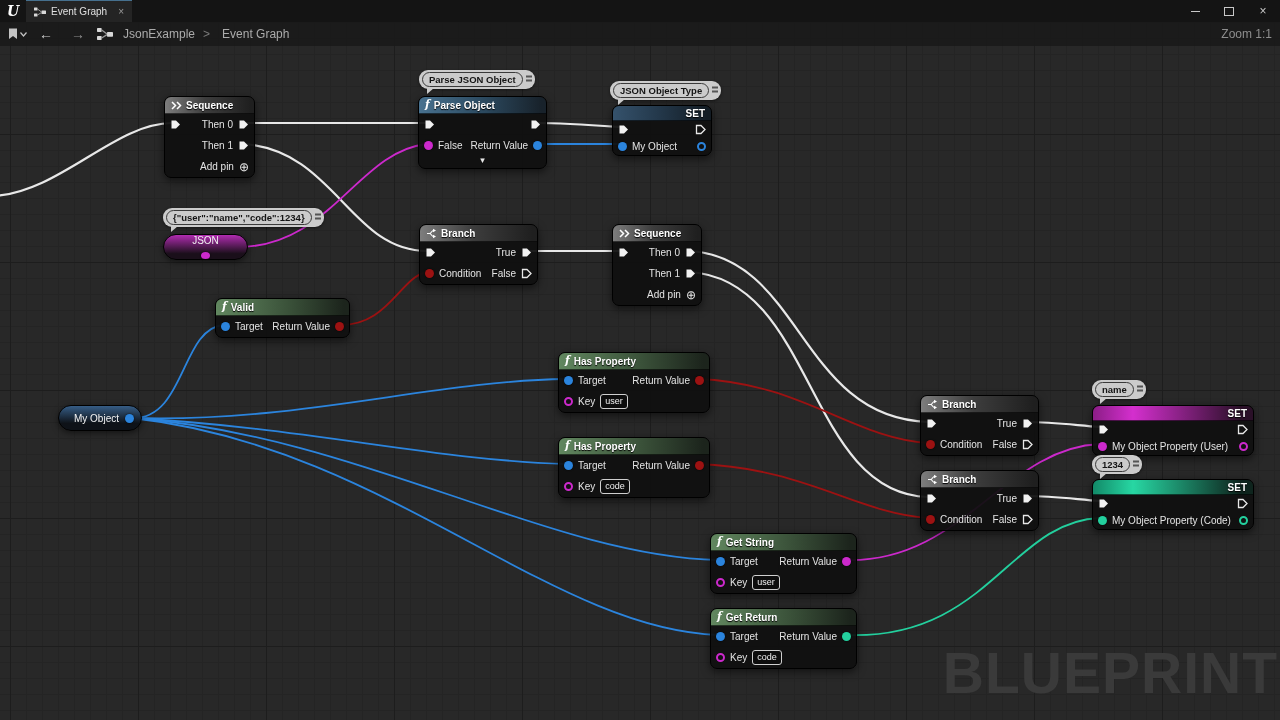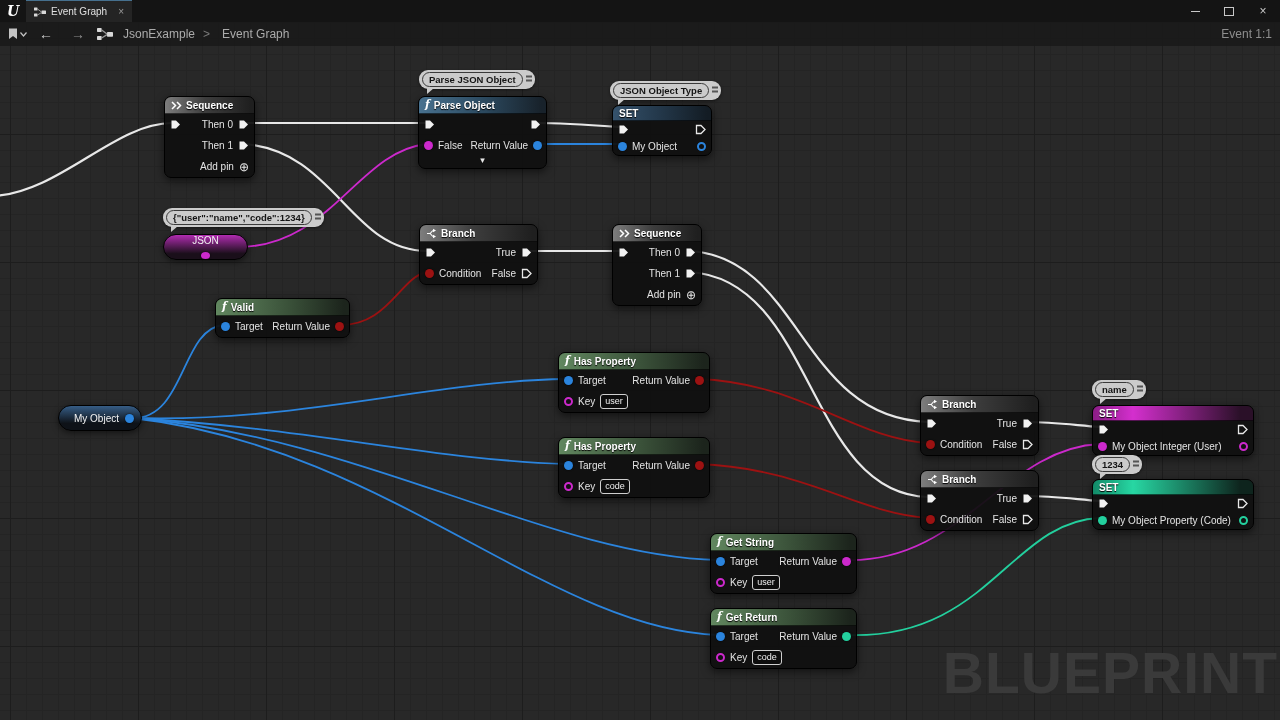--- a/index.html
+++ b/index.html
@@ -27,21 +27,21 @@
     border-radius:7px;box-shadow:0 3px 8px rgba(0,0,0,.55);color:#dcdcdc;font-size:10px;}
   .nhead{height:16px;display:flex;align-items:center;gap:4px;padding:0 6px;
     border-radius:6px 6px 0 0;border-bottom:1px solid rgba(0,0,0,.6);}
   .ntitle{font-weight:bold;color:#fff;font-size:10px;text-shadow:0 1px 1px #000;white-space:nowrap;}
   .h-gray{background:linear-gradient(90deg,#7d7d7d,#3d3d3d 45%,#1f1f1f 96%);}
   .h-steel{background:linear-gradient(90deg,#48718f,#2c4a60 50%,#18222b 96%);}
   .h-navy{background:linear-gradient(90deg,#35526c,#24394c 45%,#131c24 96%);}
   .h-green{background:linear-gradient(90deg,#61875f,#3a5139 55%,#1c241c 96%);}
   .h-magenta{background:linear-gradient(90deg,#8b1d86,#d42fce 25%,#2a1028 92%);}
   .h-teal{background:linear-gradient(90deg,#128a68,#27d7a3 25%,#0e241d 92%);}
-  .setnode .nhead{height:14px;justify-content:flex-start;}
+  .setnode .nhead{height:14px;justify-content:flex-end;}
   .setnode .row{height:17px;}
   .row{display:flex;justify-content:space-between;align-items:center;height:21px;padding:0 5px;gap:8px;}
   .side{display:flex;align-items:center;gap:5px;min-height:1px;}
   .plabel{white-space:nowrap;color:#e4e4e4;}
   .pin{display:inline-flex;align-items:center;justify-content:center;}
   .pin svg{display:block;}
   .cfill{width:9px;height:9px;border-radius:50%;box-shadow:0 0 2px rgba(0,0,0,.8);}
   .chol{width:5px;height:5px;border-radius:50%;border:2px solid;}
   .addp{color:#e2e2e2;font-size:12px;line-height:12px;}
   .field{border:1px solid #cfcfcf;background:#0d0d0d;border-radius:3px;padding:0 4px;
@@ -490,21 +490,21 @@
             <span class="pin">
               <svg width="11" height="11" viewBox="0 0 11 11">
                 <path d="M1.5 1.5 L6 1.5 L10 5.5 L6 9.5 L1.5 9.5 Z" fill="none" stroke="#e8e8e8" stroke-width="1.3"></path>
               </svg>
             </span>
           </div>
         </div>
         <div class="row">
           <div class="side l">
             <span class="pin cfill" style="background: rgb(204, 41, 204);"></span>
-            <span class="plabel">My Object Integer (User)</span>
+            <span class="plabel">My Object Property (User)</span>
           </div>
           <div class="side r">
             <span class="pin chol" style="border-color: rgb(204, 41, 204);"></span>
           </div>
         </div>
       </div>
       <div class="node setnode" style="left: 1092px; top: 479px; width: 160px;">
         <div class="nhead h-teal">
           <span class="ntitle">SET</span>
         </div>
@@ -671,15 +671,15 @@
       <svg width="16" height="16" viewBox="0 0 12 12">
           <rect x="0" y="1.5" width="3.5" height="3" rx="0.5" fill="#d8d8d8"></rect>
           <rect x="0" y="7.5" width="3.5" height="3" rx="0.5" fill="#d8d8d8"></rect>
           <rect x="7.5" y="4.5" width="4.5" height="3.5" rx="0.5" fill="#d8d8d8"></rect>
           <path d="M3.5 3 L7.5 6 M3.5 9 L7.5 6.5" stroke="#9a9a9a" stroke-width="1" fill="none"></path>
         </svg>
     </span>
     <span class="crumb">JsonExample</span>
     <span class="crumb-sep">&gt;</span>
     <span class="crumb">Event Graph</span>
-    <span class="zoom">Event 1:1</span>
+    <span class="zoom">Zoom 1:1</span>
   </div>
 </div>
 
 </body></html>

